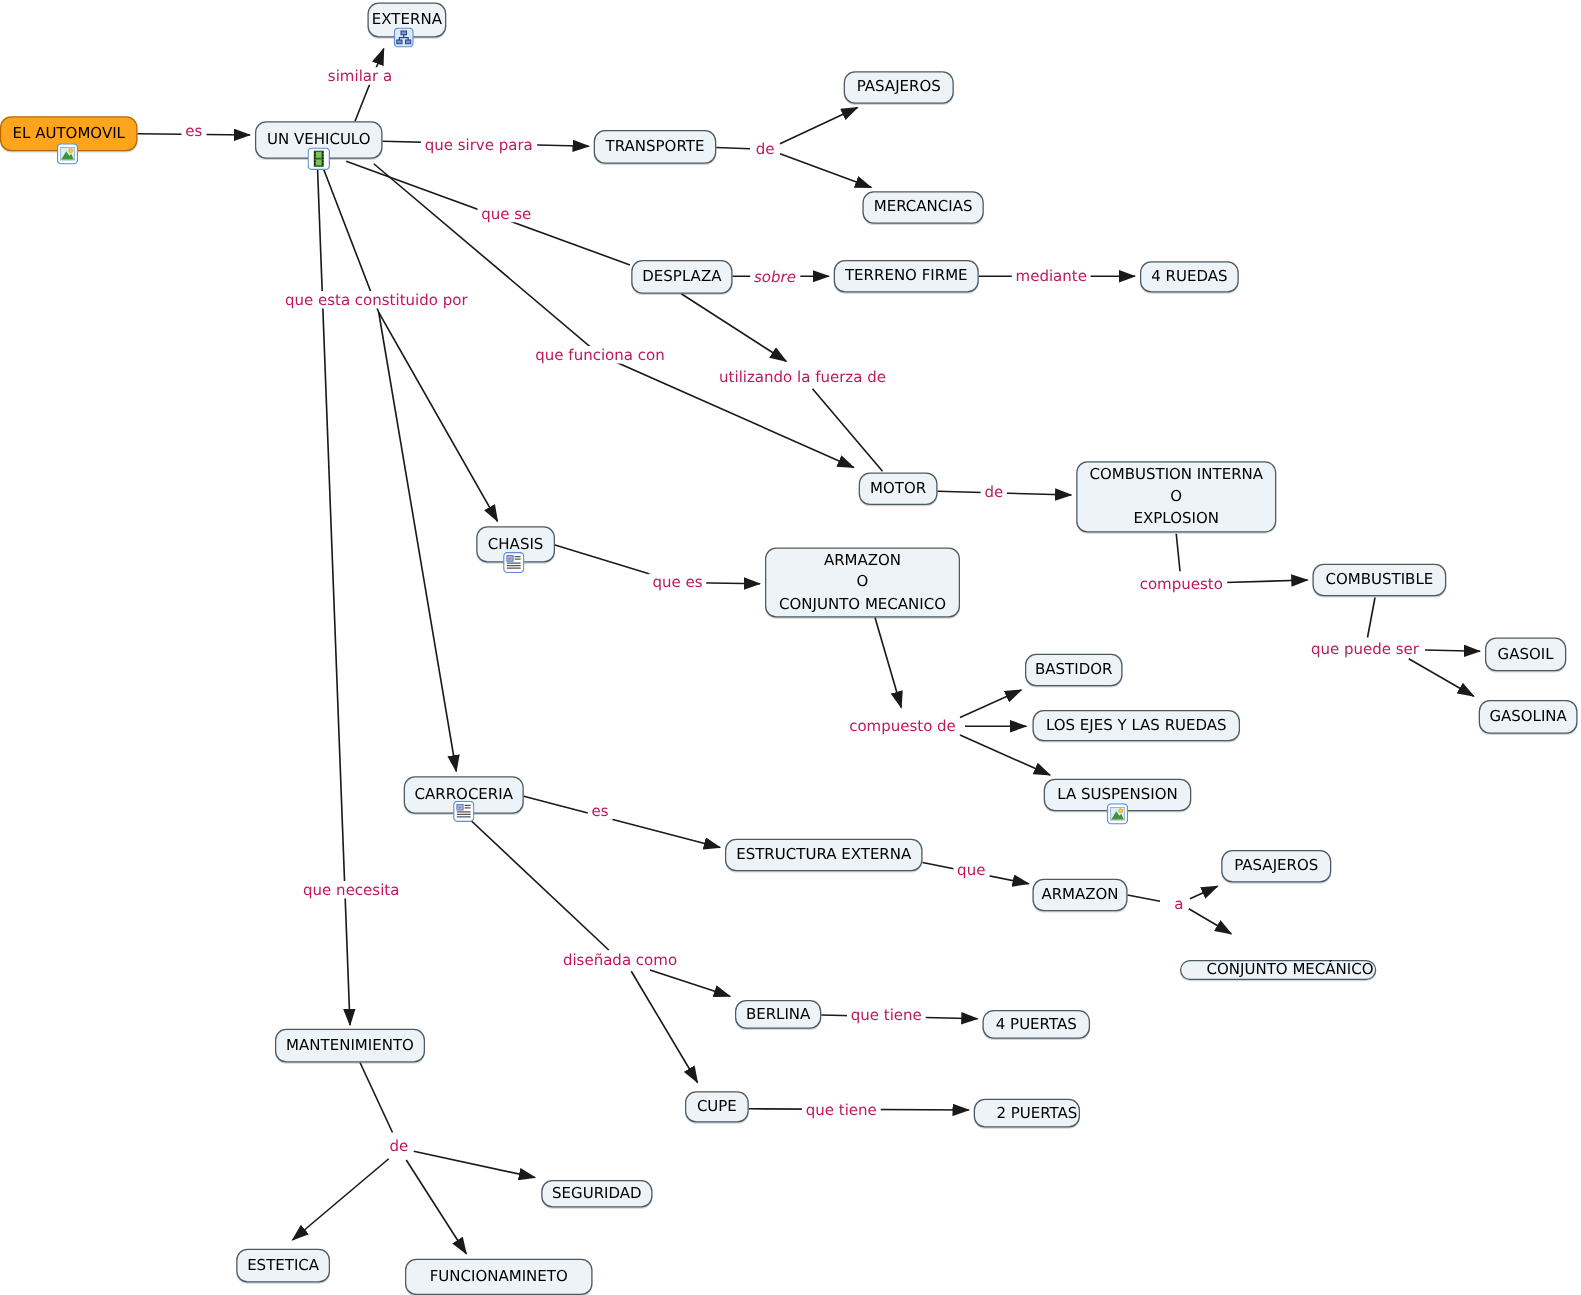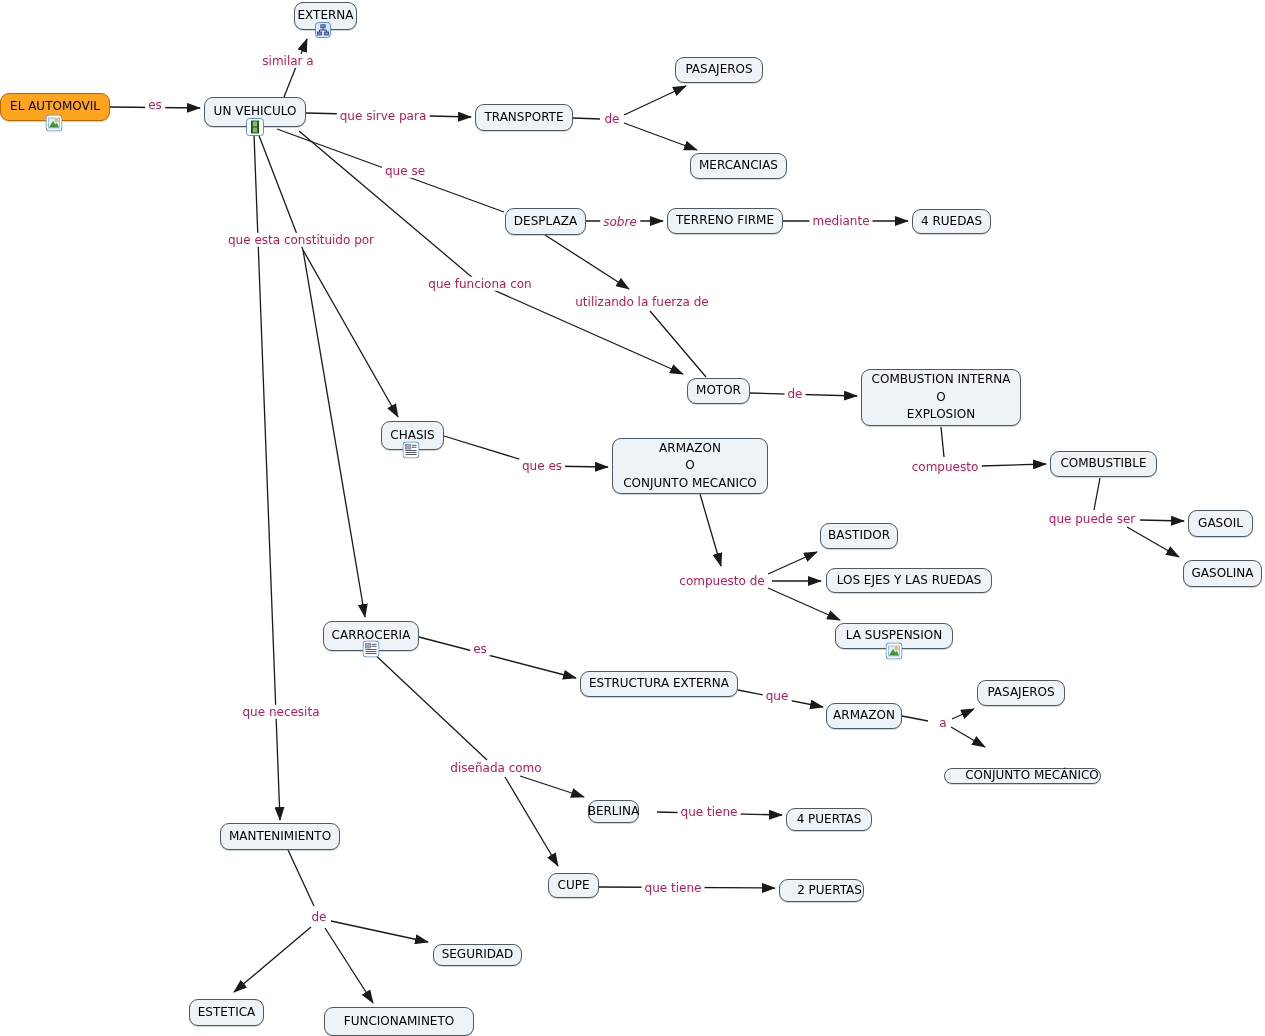--- a/index.html
+++ b/index.html
@@ -198,21 +198,21 @@
           <line x1="9.2" y1="5.8" x2="14" y2="5.8"></line>
           <line x1="3" y1="9" x2="14" y2="9"></line>
           <line x1="3" y1="11" x2="14" y2="11"></line>
           <line x1="3" y1="13" x2="14" y2="13"></line>
         </g>
       </svg></span>
     <div class="concept" style="left: 580px; top: 671px; width: 158px; height: 26px;">ESTRUCTURA EXTERNA</div>
     <div class="concept" style="left: 826px; top: 703px; width: 76px; height: 26px;">ARMAZON</div>
     <div class="concept" style="left: 977px; top: 680px; width: 88px; height: 26px;">PASAJEROS</div>
     <div class="concept" style="left: 944px; top: 768px; width: 157px; height: 16px; padding-left: 19px;">CONJUNTO MECÁNICO</div>
-    <div class="concept" style="left: 588px; top: 800px; width: 51px; height: 23px;">BERLINA</div>
+    <div class="concept" style="left: 588px; top: 800px; width: 69px; height: 23px;">BERLINA</div>
     <div class="concept" style="left: 786px; top: 808px; width: 86px; height: 23px;">4 PUERTAS</div>
     <div class="concept" style="left: 548px; top: 873px; width: 51px; height: 25px;">CUPE</div>
     <div class="concept" style="left: 779px; top: 879px; width: 85px; height: 23px; padding-left: 16px;">2 PUERTAS</div>
     <div class="concept" style="left: 220px; top: 823px; width: 120px; height: 27px;">MANTENIMIENTO</div>
     <div class="concept" style="left: 433px; top: 944px; width: 89px; height: 22px;">SEGURIDAD</div>
     <div class="concept" style="left: 189px; top: 999px; width: 75px; height: 27px;">ESTETICA</div>
     <div class="concept" style="left: 324px; top: 1007px; width: 150px; height: 29px;">FUNCIONAMINETO</div>
   </div>
 
 </body></html>

